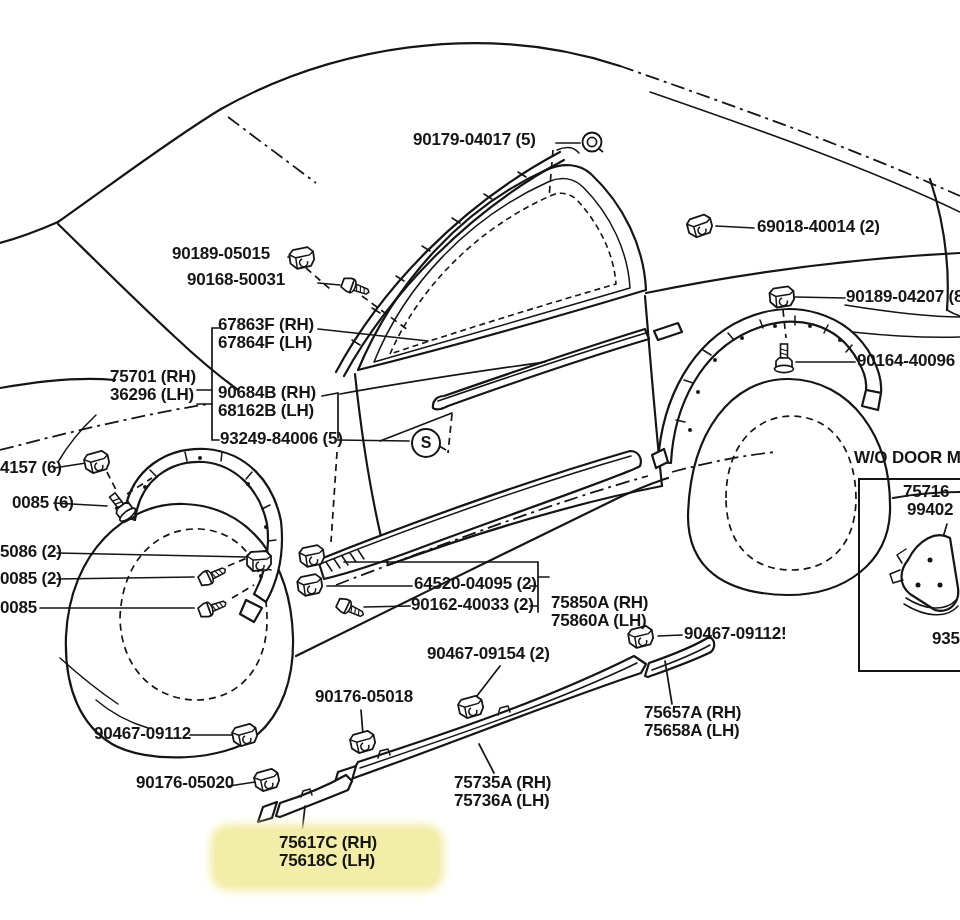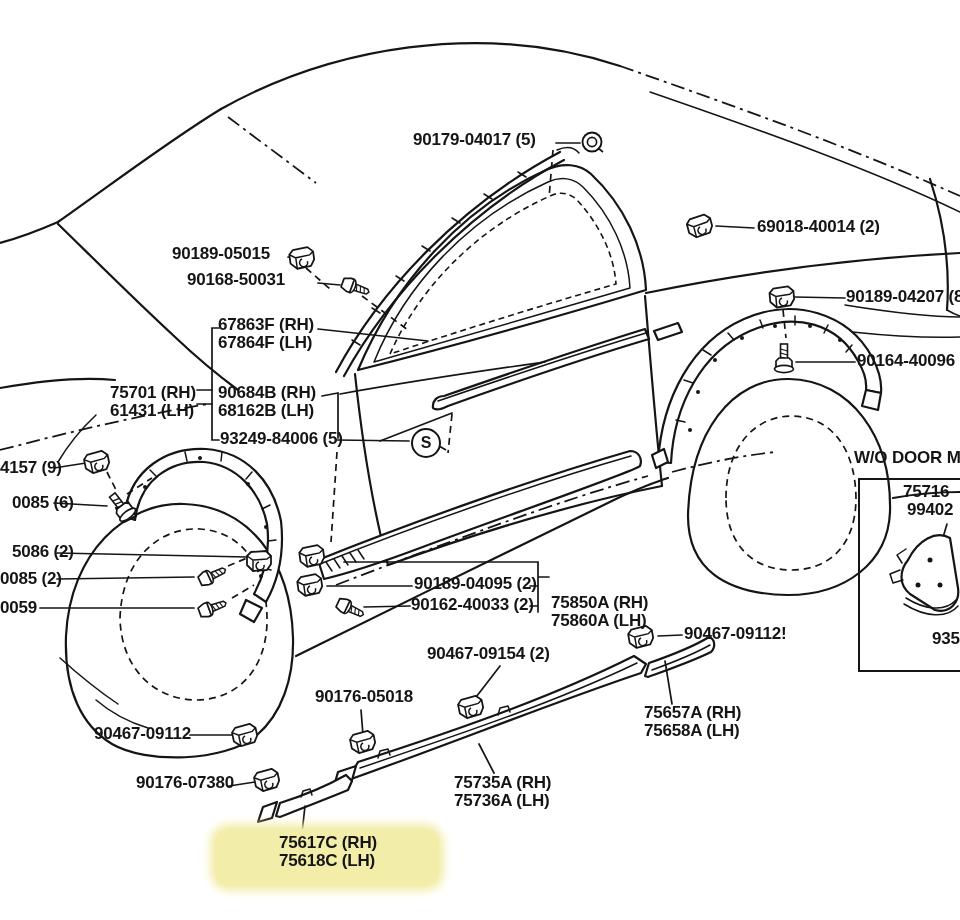--- a/index.html
+++ b/index.html
@@ -249,51 +249,51 @@
 
   <div class="lbl" style="left:413px;top:131px">90179-04017 (5)</div>
   <div class="lbl" style="left:757px;top:218px">69018-40014 (2)</div>
   <div class="lbl" style="left:172px;top:245px">90189-05015</div>
   <div class="lbl" style="left:187px;top:271px">90168-50031</div>
 
   <div class="lbl" style="left:218px;top:316px">
     <div>67863F (RH)</div>
     <div>67864F (LH)</div>
   </div>
-  <div class="lbl" style="left:110px;top:384px">
+  <div class="lbl" style="left:110px;top:368px">
     <div>75701 (RH)</div>
-    <div>61431 (LH)</div>
+    <div>36296 (LH)</div>
   </div>
   <div class="lbl" style="left:218px;top:384px">
     <div>90684B (RH)</div>
     <div>68162B (LH)</div>
   </div>
   <div class="lbl" style="left:220px;top:430px">93249-84006 (5)</div>
 
   <div class="lbl" style="left:846px;top:288px">90189-04207 (8)</div>
   <div class="lbl" style="left:857px;top:352px">90164-40096 (8</div>
 
-  <div class="lbl" style="left:0px;top:459px">4157 (9)</div>
+  <div class="lbl" style="left:0px;top:459px">4157 (6)</div>
   <div class="lbl" style="left:12px;top:494px">0085 (6)</div>
-  <div class="lbl" style="left:12px;top:543px">5086 (2)</div>
+  <div class="lbl" style="left:0px;top:543px">5086 (2)</div>
   <div class="lbl" style="left:0px;top:570px">0085 (2)</div>
-  <div class="lbl" style="left:0px;top:599px">0059</div>
-
-  <div class="lbl" style="left:414px;top:575px">90189-04095 (2)</div>
+  <div class="lbl" style="left:0px;top:599px">0085</div>
+
+  <div class="lbl" style="left:414px;top:575px">64520-04095 (2)</div>
   <div class="lbl" style="left:411px;top:596px">90162-40033 (2)</div>
   <div class="lbl" style="left:551px;top:594px">
     <div>75850A (RH)</div>
     <div>75860A (LH)</div>
   </div>
 
   <div class="lbl" style="left:684px;top:625px">90467-09112!</div>
   <div class="lbl" style="left:427px;top:645px">90467-09154 (2)</div>
   <div class="lbl" style="left:315px;top:688px">90176-05018</div>
   <div class="lbl" style="left:94px;top:725px">90467-09112</div>
-  <div class="lbl" style="left:136px;top:774px">90176-07380</div>
+  <div class="lbl" style="left:136px;top:774px">90176-05020</div>
 
   <div class="lbl" style="left:644px;top:704px">
     <div>75657A (RH)</div>
     <div>75658A (LH)</div>
   </div>
   <div class="lbl" style="left:454px;top:774px">
     <div>75735A (RH)</div>
     <div>75736A (LH)</div>
   </div>
   <div class="lbl" style="left:279px;top:834px">

